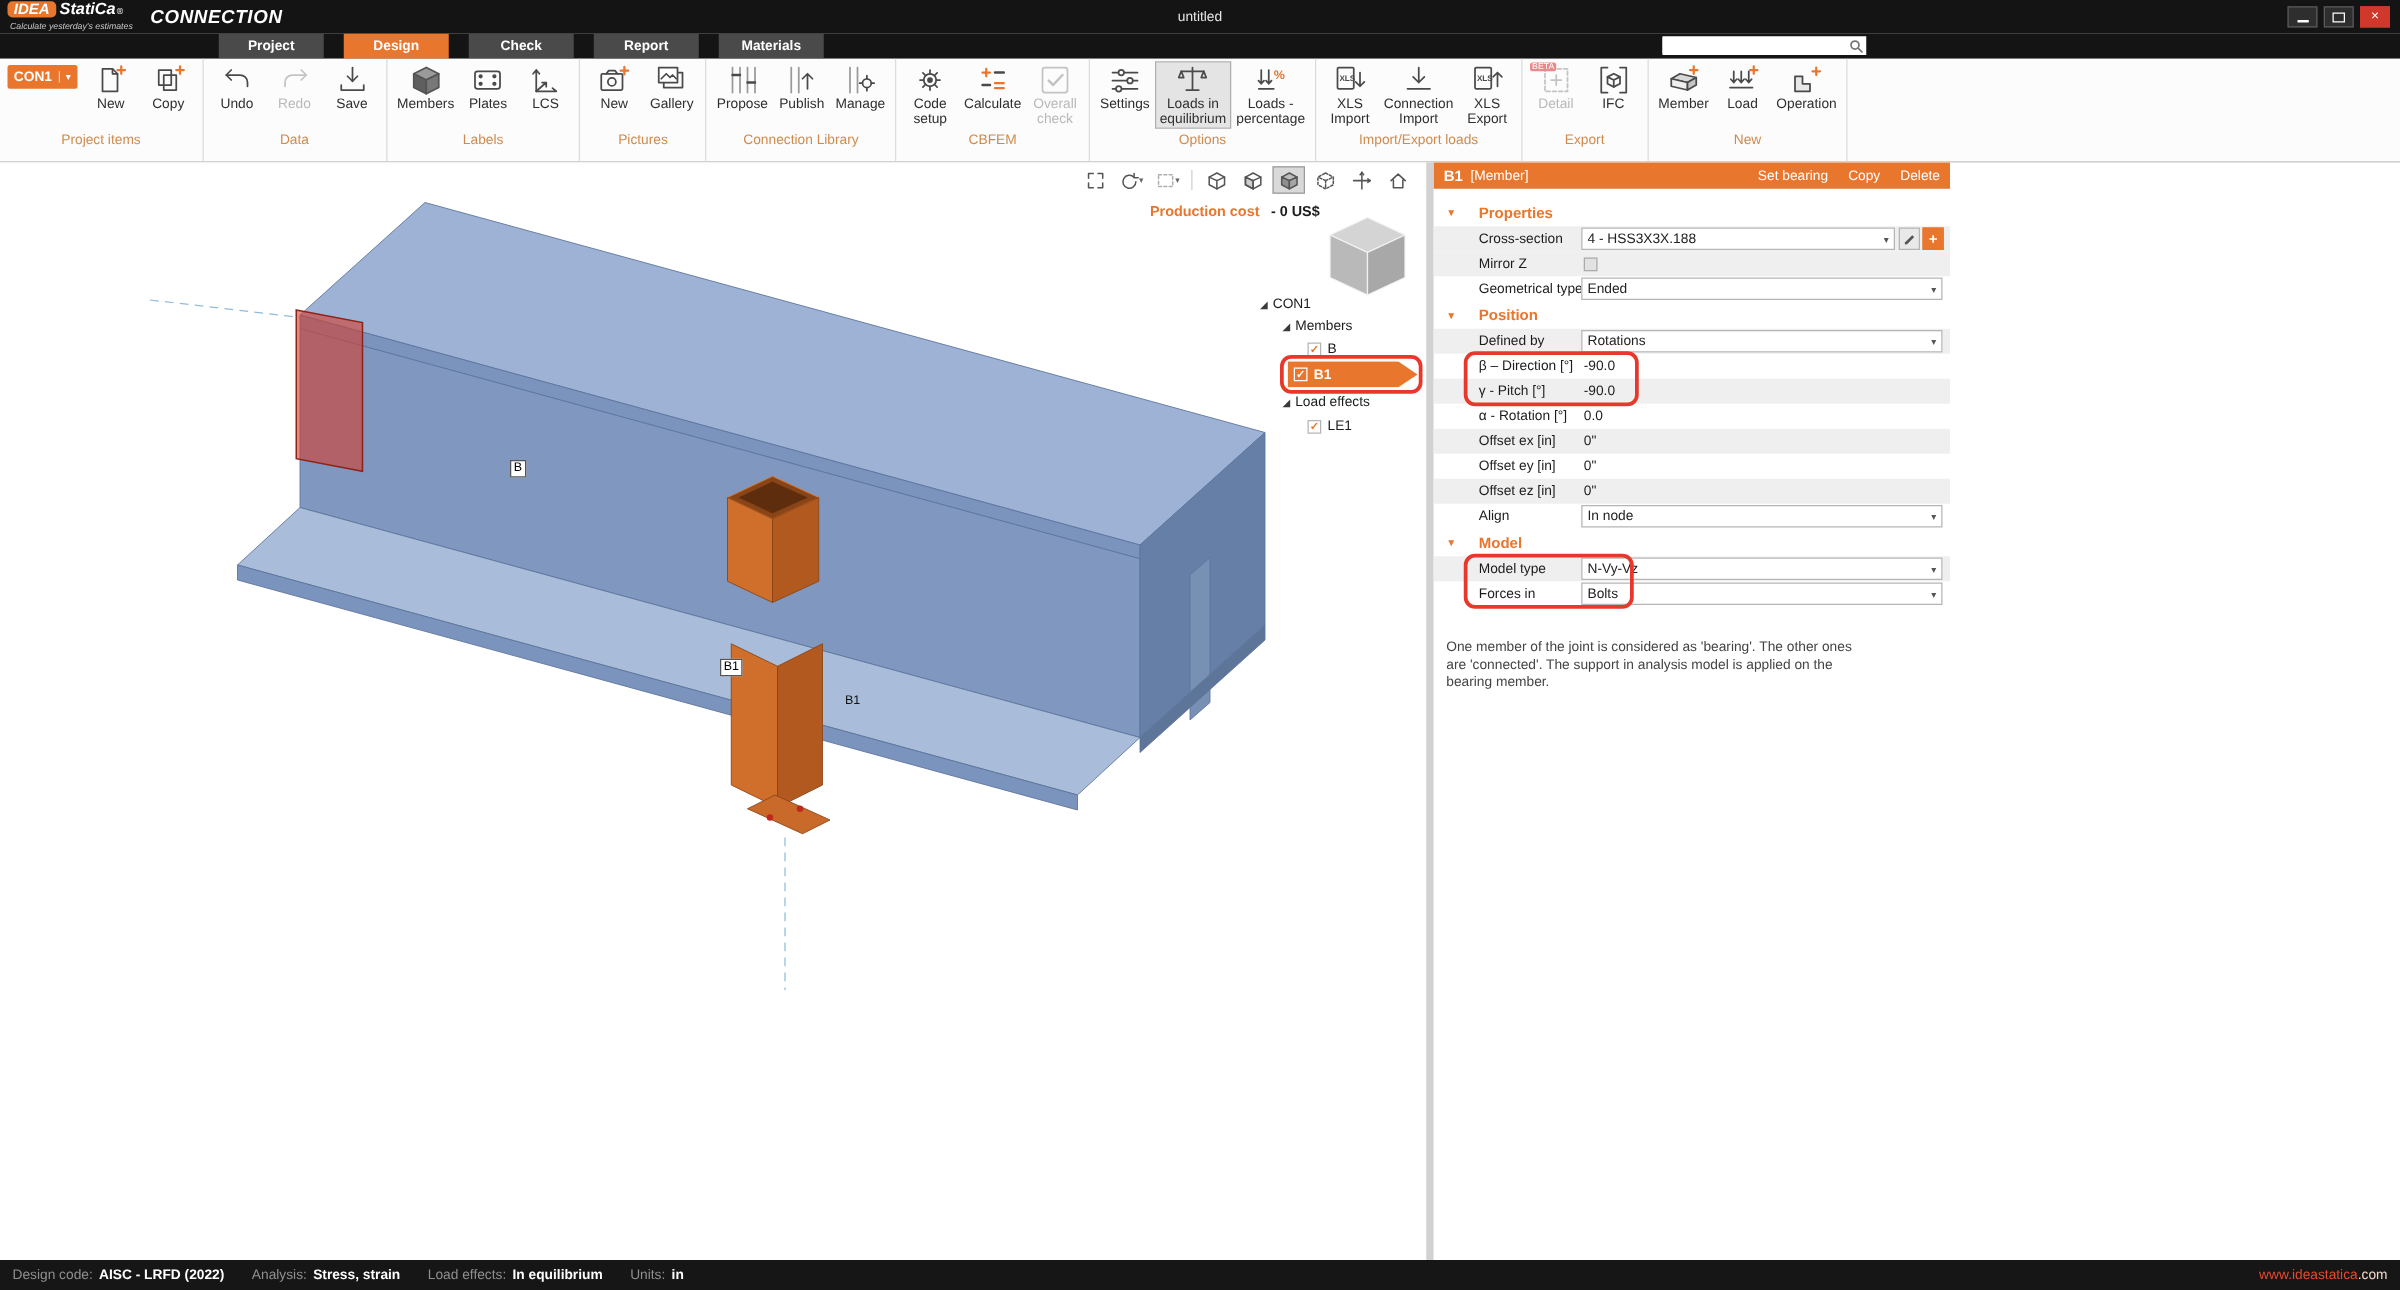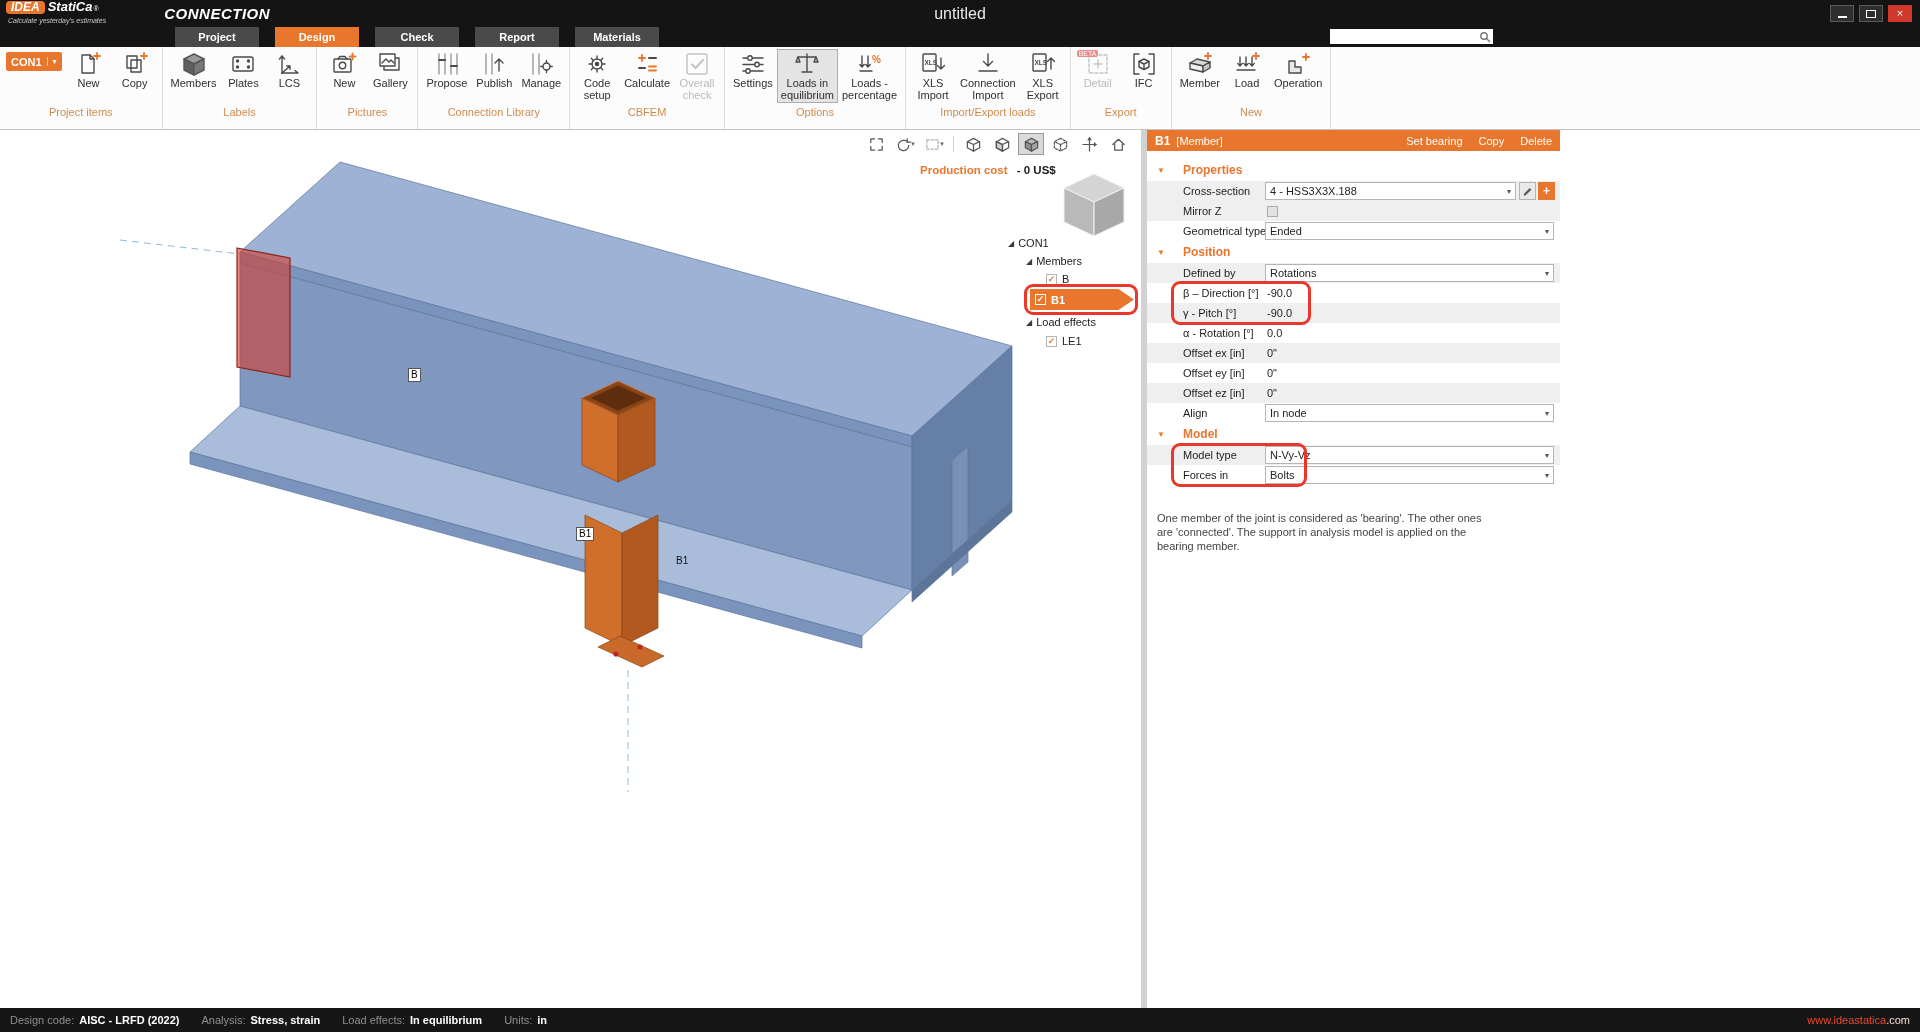--- a/index.html
+++ b/index.html
@@ -1,29 +1,29 @@
 <!DOCTYPE html>
 <html><head>
 <meta charset="utf-8">
 <style>
   html,body{margin:0;padding:0;background:#202020;}
   .app{position:relative;width:1920px;height:1032px;overflow:hidden;background:#fff;
        font-family:"Liberation Sans",sans-serif;font-size:12px;color:#222;}
 
   
   .titlebar{position:absolute;left:0;top:0;width:1920px;height:27px;background:#141414;color:#fff;
-            display:flex;align-items:center;gap:44px;}
+            display:flex;align-items:center;}
   .logo{margin-left:6px;display:flex;flex-direction:column;line-height:11px;}
   .logo-top{display:flex;align-items:baseline;}
   .logo-idea{background:#e8762d;border-radius:4px;padding:1px 5px;font-style:italic;font-weight:bold;font-size:12px;}
   .logo-statica{font-style:italic;font-weight:bold;font-size:13px;margin-left:3px;}
   .logo-r{font-size:7px;vertical-align:super;margin-left:1px;}
   .tagline{font-size:7px;font-style:italic;color:#c9c9c9;margin-top:1px;margin-left:2px;}
   .appname{margin-left:14px;font-style:italic;font-weight:bold;font-size:15px;letter-spacing:.5px;}
-  .doctitle{position:absolute;left:50%;transform:translateX(-50%);font-size:16px;color:#e8e8e8;}
+  .doctitle{position:absolute;left:50%;transform:translateX(-50%);font-size:11px;color:#e8e8e8;}
   .winbtns{position:absolute;right:8px;top:5px;display:flex;gap:5px;}
   .winbtn{width:22px;height:15px;background:#2e2e2e;border:1px solid #5a5a5a;display:flex;align-items:center;justify-content:center;
           color:#fff;font-size:11px;line-height:1;cursor:default;}
   .winbtn.close{background:#d0382c;border-color:#d0382c;}
   .min-glyph{display:block;width:9px;border-bottom:2px solid #fff;margin-top:7px;}
   .max-glyph{display:block;width:8px;height:6px;border:1px solid #fff;}
   .infobtn{position:absolute;right:7px;top:29px;width:15px;height:16px;background:#e8762d;color:#fff;
            font-weight:bold;font-size:11px;display:flex;align-items:center;justify-content:center;border-radius:2px;}
 
   
@@ -201,20 +201,45 @@
         <svg class="ic" viewBox="0 0 26 26">
             <rect x="9" y="9" width="10" height="12"></rect>
             <rect x="5" y="5" width="10" height="12"></rect>
             <path class="acc" d="M22 2v6M19 5h6"></path>
           </svg>
         <span class="rlbl">Copy</span>
       </div>
       <div class="glabel">Project items</div>
     </div>
 
+    <div class="rgroup">
+      <div class="rbtn">
+        <svg class="ic" viewBox="0 0 26 26">
+            <path d="M8 5 4 9l4 4"></path>
+            <path d="M4 9h11a6 6 0 0 1 6 6v3"></path>
+          </svg>
+        <span class="rlbl">Undo</span>
+      </div>
+      <div class="rbtn disabled">
+        <svg class="ic dis" viewBox="0 0 26 26">
+            <path d="M18 5l4 4-4 4"></path>
+            <path d="M22 9H11a6 6 0 0 0-6 6v3"></path>
+          </svg>
+        <span class="rlbl">Redo</span>
+      </div>
+      <div class="rbtn">
+        <svg class="ic" viewBox="0 0 26 26">
+            <path d="M13 3v11"></path>
+            <path d="M9 10l4 4 4-4"></path>
+            <path d="M4 17v4h18v-4"></path>
+          </svg>
+        <span class="rlbl">Save</span>
+      </div>
+      <div class="glabel">Data</div>
+    </div>
 
     <div class="rgroup">
       <div class="rbtn">
         <svg class="ic" viewBox="0 0 26 26">
             <polygon points="13,3 23,8 13,13 3,8" style="fill:#9a9a9a;stroke:#555"></polygon>
             <polygon points="3,8 13,13 13,24 3,19" style="fill:#5f5f5f;stroke:#555"></polygon>
             <polygon points="23,8 13,13 13,24 23,19" style="fill:#787878;stroke:#555"></polygon>
           </svg>
         <span class="rlbl">Members</span>
       </div>

